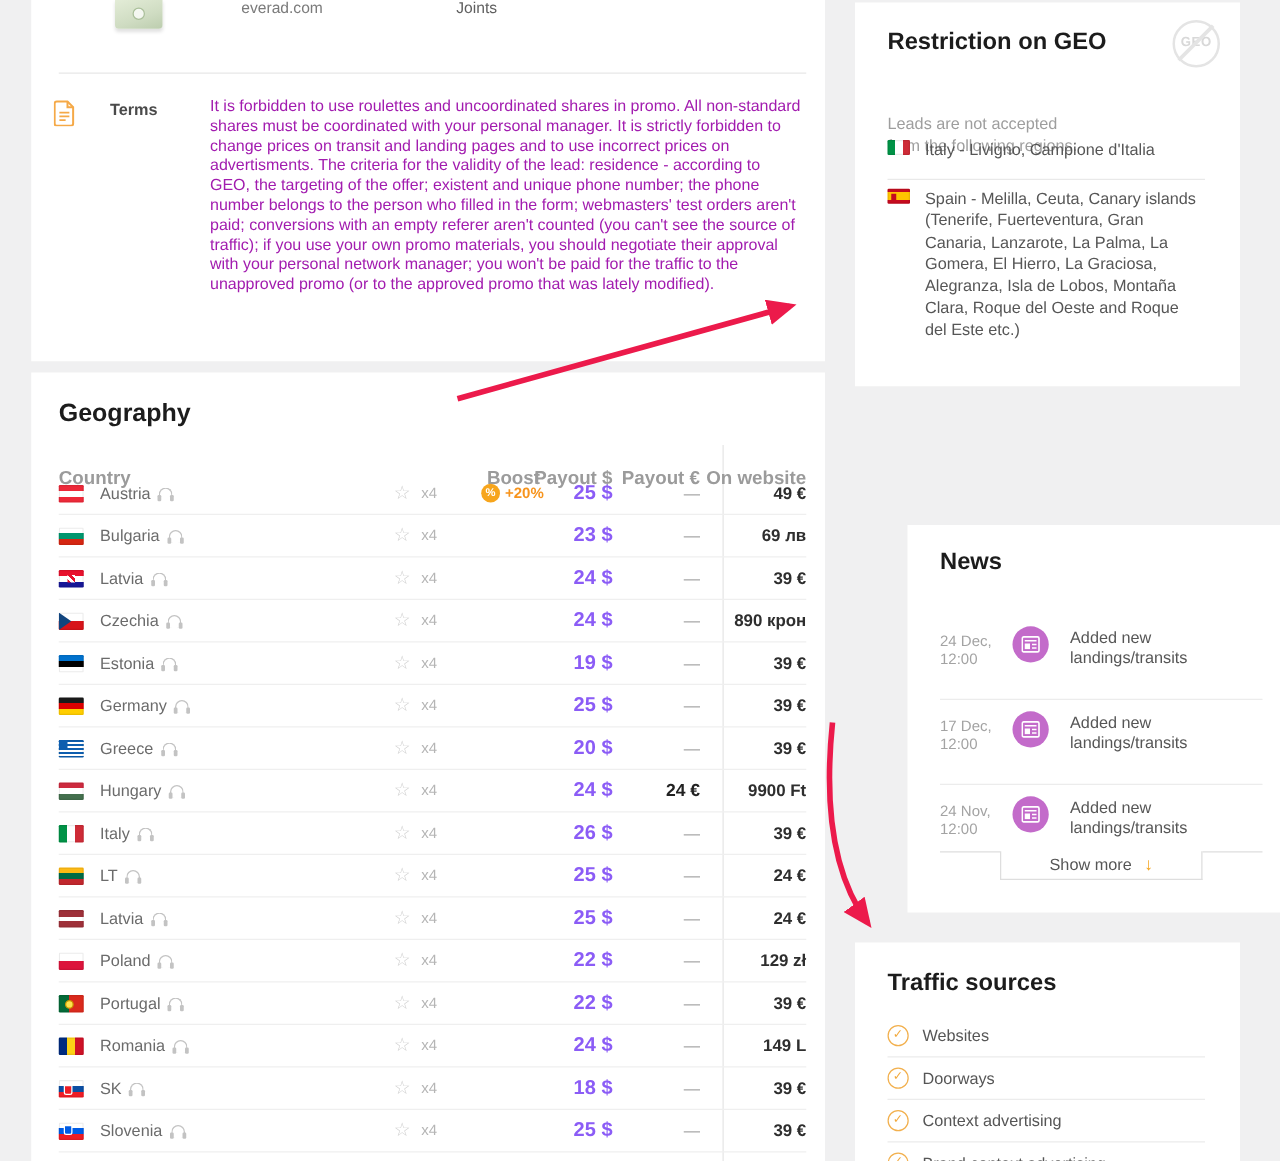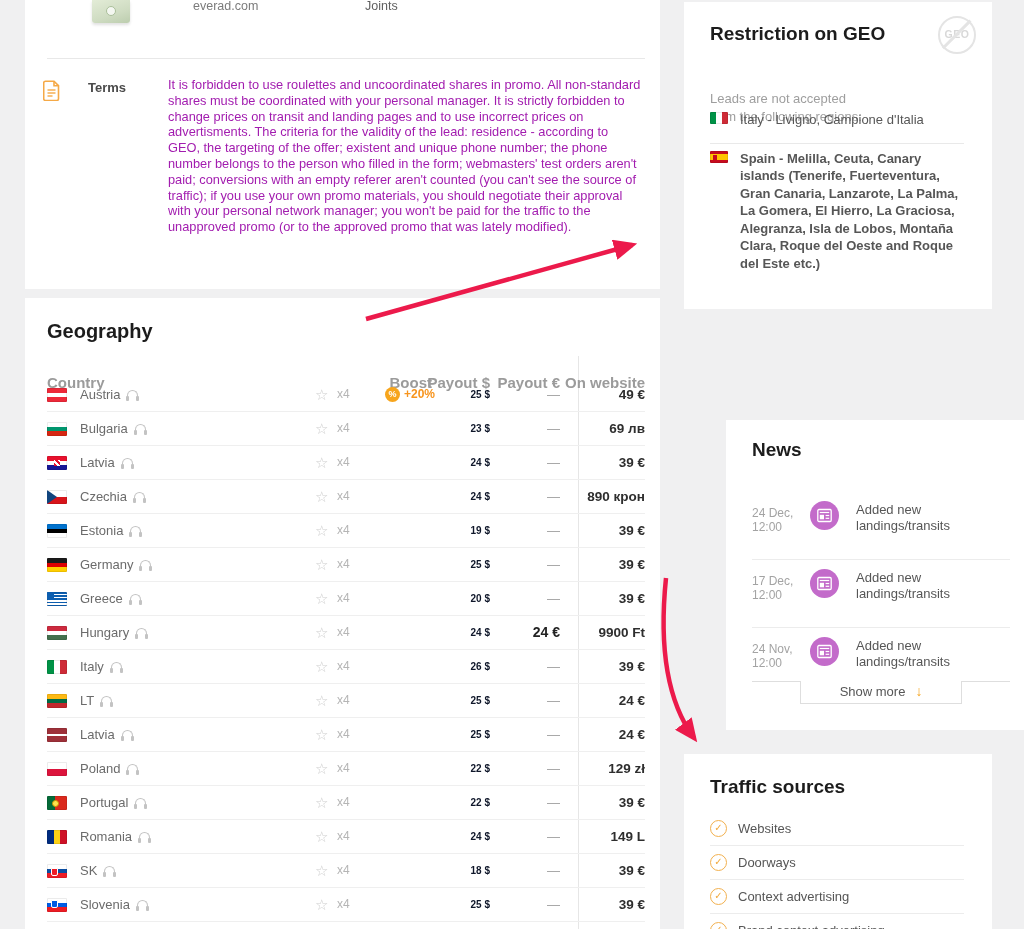--- a/index.html
+++ b/index.html
@@ -39,21 +39,21 @@
   .headset::before{content:"";position:absolute;left:0;top:0;width:9px;height:9px;border:1.5px solid #c3c3c3;border-bottom:none;border-radius:6px 6px 0 0;}
   .headset::after{content:"";position:absolute;left:-1px;top:6px;width:3px;height:5px;background:#c3c3c3;border-radius:1px;box-shadow:10px 0 0 #c3c3c3;}
   .star{position:absolute;left:268px;top:0;line-height:33px;font-size:15px;color:#cfcfcf;}
   .star::before{content:"☆";}
   .mult{position:absolute;left:290px;top:0;line-height:33px;font-size:12px;color:#b5b5b5;}
   .boost-badge{position:absolute;left:338px;top:9px;width:15px;height:15px;border-radius:50%;background:#f7a51c;
     color:#fff;font-size:9px;font-weight:bold;text-align:center;line-height:15px;}
   .boost-badge::before{content:"%";}
   .boost-val{position:absolute;left:357px;top:0;line-height:33px;font-size:12px;font-weight:bold;color:#f7941d;}
   .boost-badge[data-has=""],.boost-val:empty{display:none;}
-  .pay-usd{position:absolute;left:373px;width:70px;top:0;line-height:33px;font-size:10px;font-weight:bold;color:#0f172a;text-align:right;}
+  .pay-usd{position:absolute;left:373px;width:70px;top:0;line-height:33px;font-size:16px;font-weight:bold;color:#8b5cf6;text-align:right;}
   .pay-eur{position:absolute;left:443px;width:70px;top:0;line-height:33px;font-size:14px;font-weight:bold;color:#222;text-align:right;}
   .pay-eur[data-dash="—"],.pay-usd[data-dash="—"]{font-weight:normal;font-size:13px;color:#9f9f9f;}
   .on-web{position:absolute;right:0;width:110px;top:0;line-height:33px;font-size:13.5px;font-weight:600;color:#2e2e2e;text-align:right;}
 
   
   .flag{width:20px;height:14px;display:inline-block;position:relative;overflow:hidden;border-radius:1px;box-shadow:inset 0 0 0 1px rgba(0,0,0,.08);}
   .flag-sm{width:18px;height:12px;}
   [data-flag="at"]{background:linear-gradient(180deg,#ed2939 33%,#fff 33%,#fff 67%,#ed2939 67%);}
   [data-flag="bg"]{background:linear-gradient(180deg,#fff 33%,#00966e 33%,#00966e 67%,#d62612 67%);}
   [data-flag="hr"]{background:linear-gradient(180deg,#e8112d 33%,#fff 33%,#fff 67%,#171796 67%);}
@@ -83,21 +83,21 @@
   
   #panel-restriction{left:684px;top:2px;width:308px;height:307px;}
   .side-title{position:absolute;left:26px;font-size:19px;font-weight:bold;color:#1c1c1c;}
   #panel-restriction .side-title{top:21px;}
   .geo-noicon{position:absolute;right:16px;top:14px;width:38px;height:38px;border:2.5px solid #e4e4e4;border-radius:50%;box-sizing:border-box;
     color:#d8d8d8;font-size:10.5px;font-weight:bold;text-align:center;line-height:33px;letter-spacing:.5px;}
   .geo-noicon::after{content:"";position:absolute;left:-3px;top:15px;width:39px;height:2.5px;background:#e4e4e4;transform:rotate(-45deg);}
   .restr-sub{position:absolute;left:26px;top:62px;font-size:13px;line-height:18px;color:#9e9e9e;}
   #restr-items{position:absolute;left:26px;right:28px;top:103px;}
   .restr-item{position:relative;padding:6px 0 14px 30px;border-bottom:1px solid #e9e9e9;}
-  .restr-item:last-child{border-bottom:none;font-weight:bold;}
+  .restr-item:last-child{border-bottom:none;}
   .restr-item .flag{position:absolute;left:0;top:7px;}
   .restr-text{font-size:13px;line-height:17.5px;color:#565656;}
 
   
   #panel-news{left:684px;top:420px;width:312px;height:310px;margin-left:42px;}
   #panel-news .side-title{top:19px;}
   #news-items{position:absolute;left:26px;right:28px;top:72px;}
   .news-item{position:relative;min-height:48px;padding:10px 0 9px 0;border-bottom:1px solid #ececec;}
   .news-item:last-child{border-bottom:none;}
   .news-date{position:absolute;left:0;top:14px;width:48px;font-size:12px;line-height:14px;color:#a3a3a3;}

